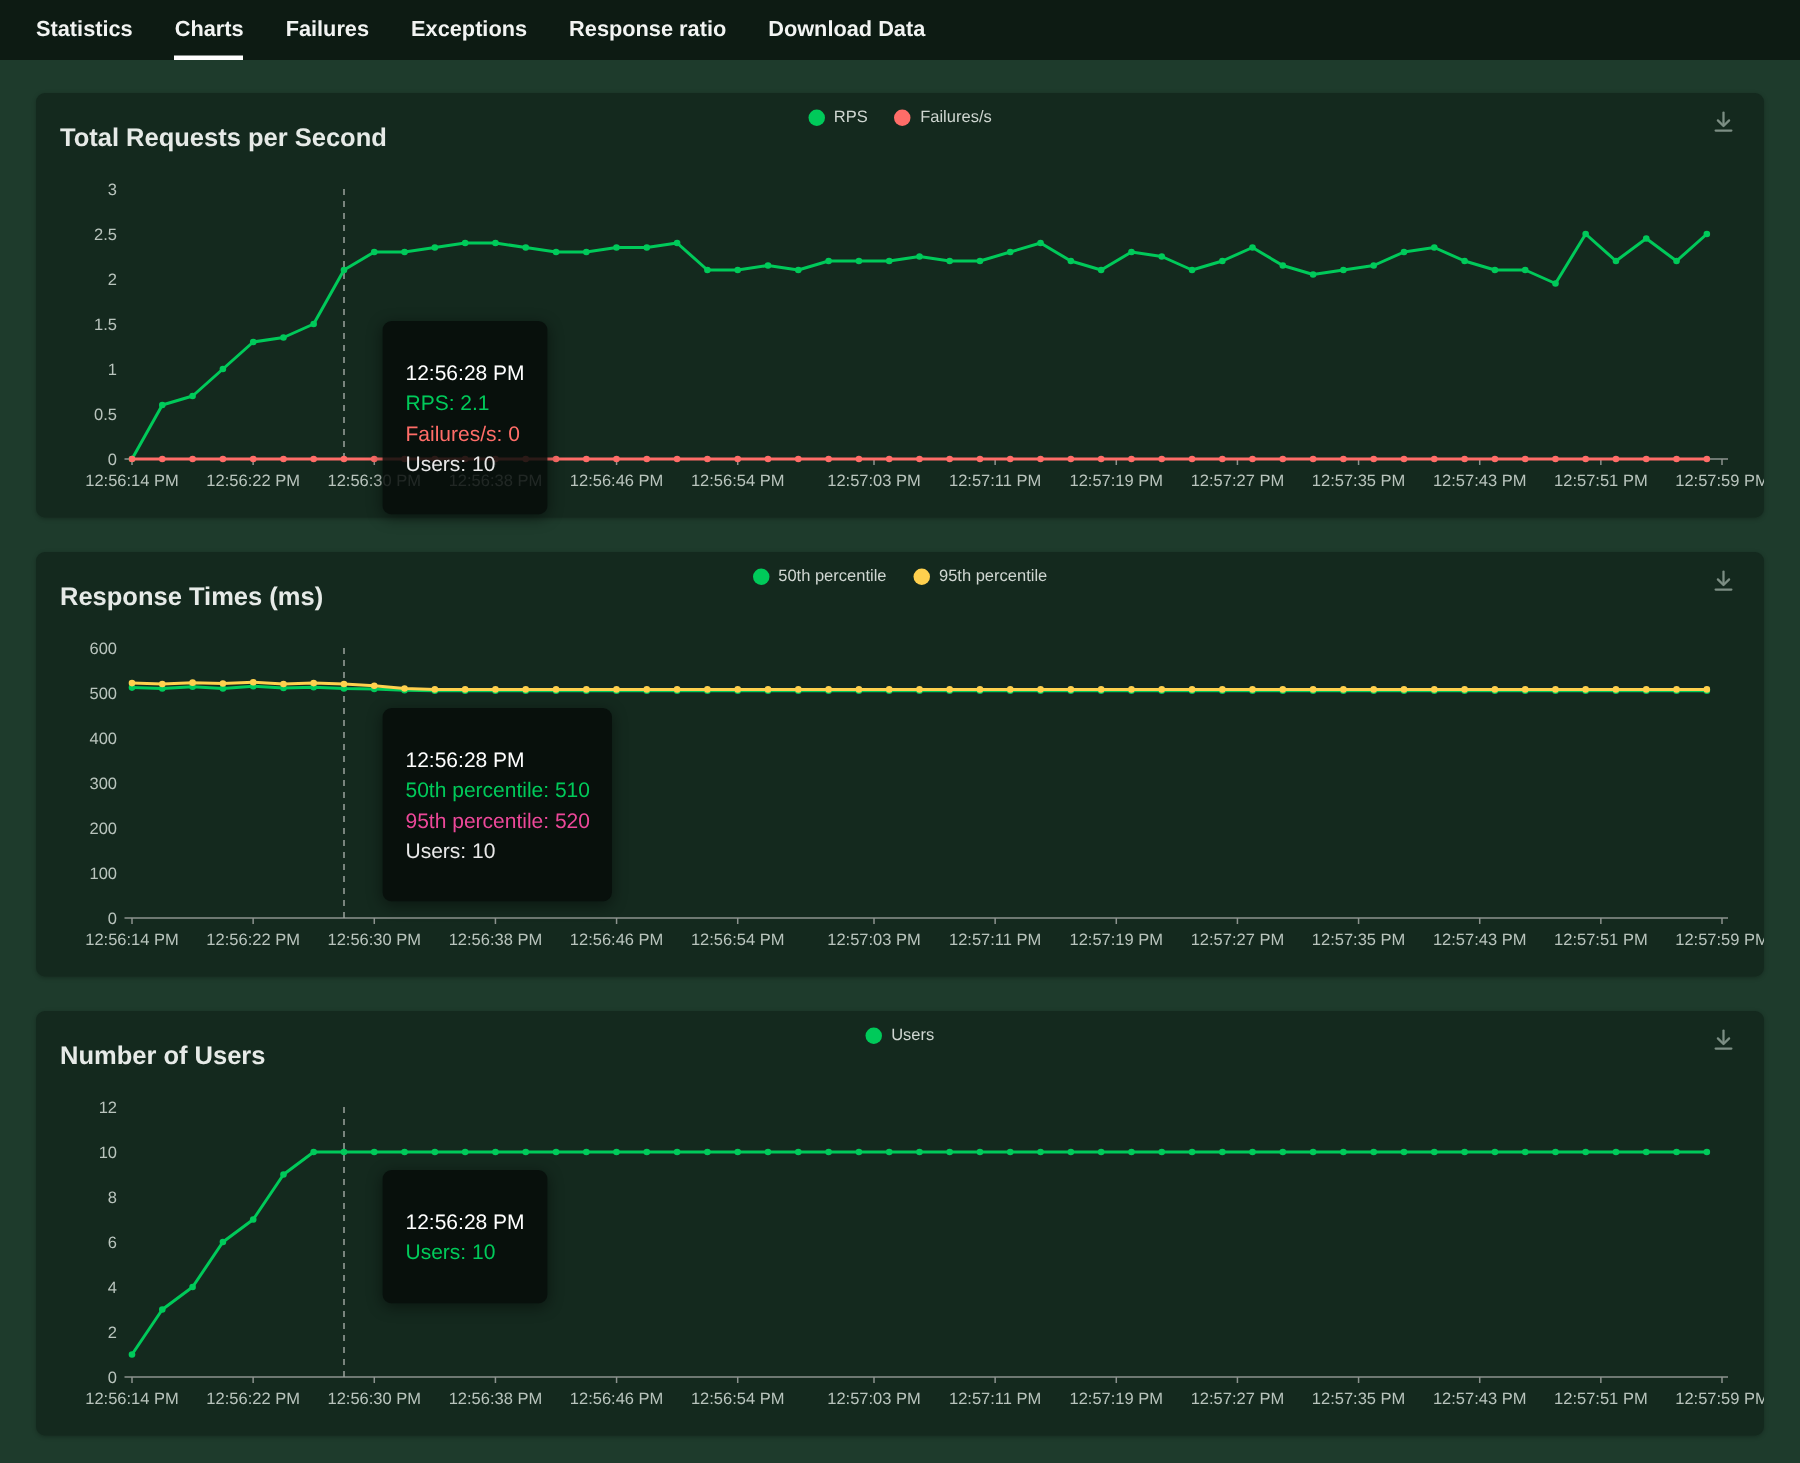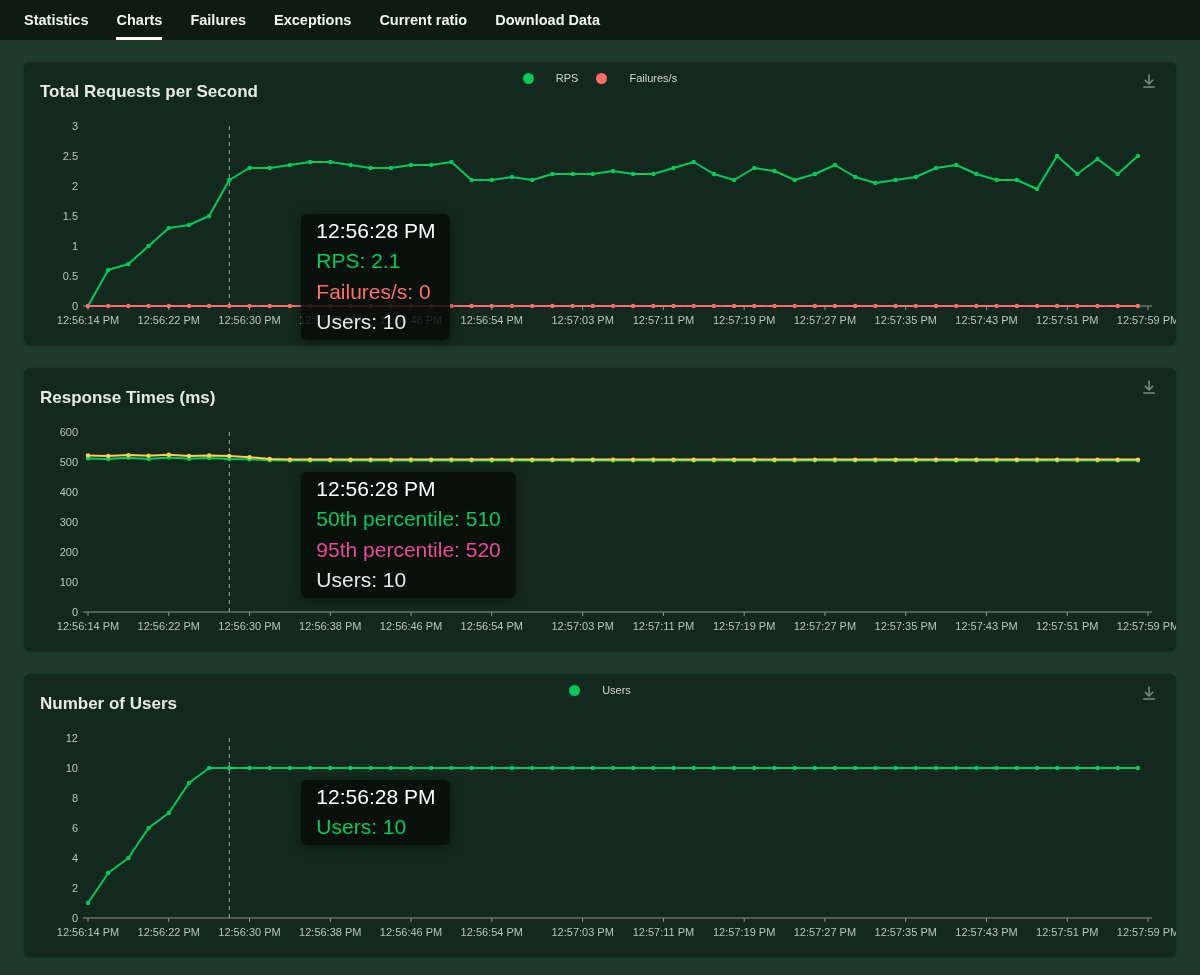--- a/index.html
+++ b/index.html
@@ -50,61 +50,60 @@
     color: #e6eae7;
   }
   .legend {
     position: absolute;
     left: 0; right: 0;
     top: 10px;
     display: flex;
     justify-content: center;
     gap: 18px;
   }
-  .legend-item { display: flex; align-items: center; gap: 22px; cursor: pointer; }
+  .legend-item { display: flex; align-items: center; gap: 6px; cursor: pointer; }
   .legend-dot { width: 11px; height: 11px; border-radius: 50%; display: inline-block; }
   .legend-label { font-size: 11px; color: #cfd6d1; }
   .download-btn {
     position: absolute;
     right: 16px;
     top: 10px;
     width: 20px; height: 20px;
     cursor: pointer;
     opacity: 0.75;
   }
   .chart-svg { display: block; }
 
   svg text { font-family: "Liberation Sans", sans-serif; }
   .tick-label { fill: #b9c4bd; font-size: 11px; }
 
   
   .tooltip {
     position: absolute;
     background: rgba(6, 12, 9, 0.85);
     border-radius: 6px;
-    padding: 2px 15px;
-    font-size: 21px;
+    padding: 24px 15px;
+    font-size: 14px;
     line-height: 1.45;
     white-space: nowrap;
     box-shadow: 0 2px 10px rgba(0,0,0,0.45);
     pointer-events: none;
     z-index: 5;
-    margin-left: 46px;
   }
   .tt-time { color: #ffffff; }
 </style>
 </head>
 <body>
 
 <div class="navbar" id="navbar">
     <div class="nav-item">Statistics</div>
     <div class="nav-item active">Charts</div>
     <div class="nav-item">Failures</div>
     <div class="nav-item">Exceptions</div>
-    <div class="nav-item">Current ratio</div>
+    <div class="nav-item">Response ratio</div>
     <div class="nav-item">Download Data</div>
   </div>
 
 <div class="panels">
   <div class="panel">
     <div class="panel-top">
       <div class="panel-title">Total Requests per Second</div>
     <div class="legend">
           <span class="legend-item">
             <span class="legend-dot" style="background: rgb(0, 202, 90);"></span>
@@ -279,20 +278,30 @@
       <div class="tooltip" style="left: 231.333px; top: 152px;">
         <div class="tt-time">12:56:28 PM</div>
         <div style="color: rgb(0, 202, 90);">RPS: 2.1</div>
         <div style="color: rgb(255, 109, 104);">Failures/s: 0</div>
         <div style="color: rgb(232, 232, 232);">Users: 10</div>
       </div>
     </div>
   <div class="panel">
     <div class="panel-top">
       <div class="panel-title">Response Times (ms)</div>
+    <div class="legend">
+          <span class="legend-item">
+            <span class="legend-dot" style="background: rgb(0, 202, 90);"></span>
+            <span class="legend-label">50th percentile</span>
+          </span>
+          <span class="legend-item">
+            <span class="legend-dot" style="background: rgb(255, 208, 78);"></span>
+            <span class="legend-label">95th percentile</span>
+          </span>
+        </div>
         <div class="download-btn"><svg width="18" height="18" viewBox="0 0 24 24" fill="none">
             <path d="M12 4v11" stroke="#9fb0a6" stroke-width="2" stroke-linecap="round"></path>
             <path d="M7 11l5 5 5-5" stroke="#9fb0a6" stroke-width="2" stroke-linecap="round" stroke-linejoin="round"></path>
             <path d="M5 20h14" stroke="#9fb0a6" stroke-width="2" stroke-linecap="round"></path>
           </svg></div>
       </div>
   <svg width="1152" height="228" class="chart-svg">
         <g>
           <text x="54" y="200" text-anchor="end" class="tick-label">0</text>
           <text x="54" y="170" text-anchor="end" class="tick-label">100</text>

